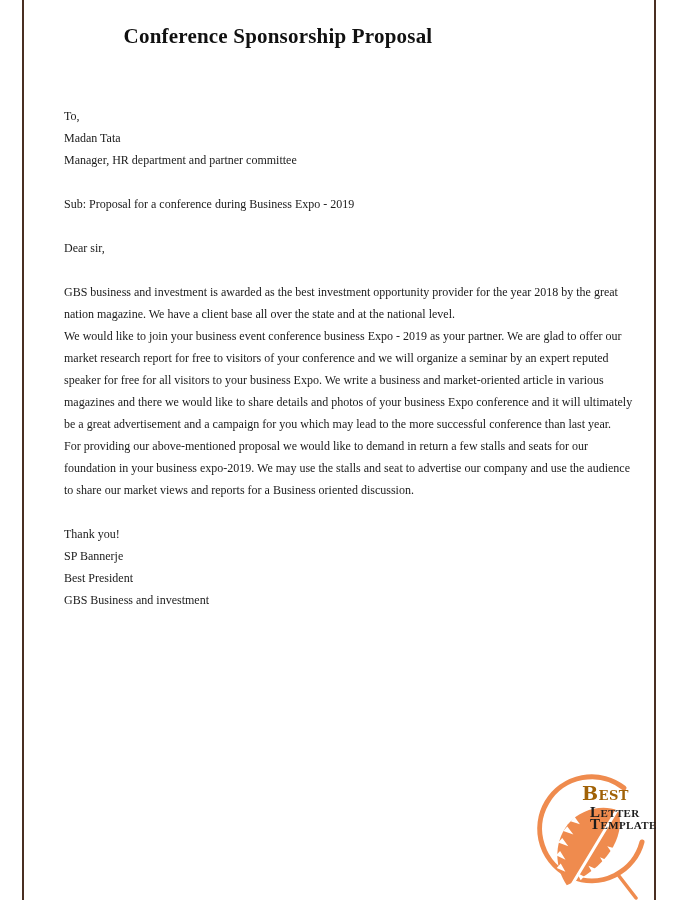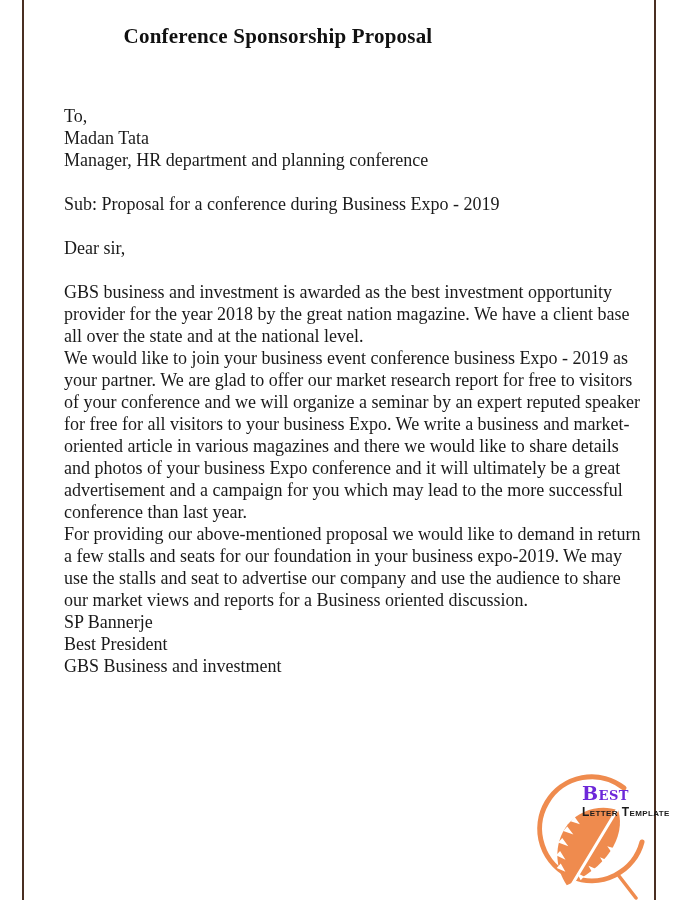--- a/index.html
+++ b/index.html
@@ -44,21 +44,21 @@
     padding-right: 150px;
     text-align: center;
     font-size: 21px;
     font-weight: bold;
     color: #111111;
     letter-spacing: 0.2px;
     line-height: 1.2;
   }
 
   .block {
-    font-size: 18px;
+    font-size: 12px;
     color: #1a1a1a;
     line-height: 22px;
   }
   .block p {
     margin: 0;
   }
 
   .addressee   { margin-top: 56px; }
   .subject     { margin-top: 22px; }
   .salutation  { margin-top: 22px; }
@@ -82,69 +82,73 @@
     top: 12px;
     width: 96px;
     text-align: left;
     pointer-events: none;
   }
   .logo-best {
     font-family: "DejaVu Serif", "Liberation Serif", serif;
     font-weight: bold;
     font-size: 19px;
     line-height: 19px;
-    color: #6d28d9;
+    color: #a16207;
     font-variant: small-caps;
     letter-spacing: 0.5px;
     display: block;
   }
   .logo-sub {
-    font-family: Liberation Sans, sans-serif;
+    font-family: Liberation Serif, serif;
     font-weight: bold;
-    font-size: 12px;
+    font-size: 15px;
     line-height: 12px;
     color: #1b1b1b;
     font-variant: small-caps;
     letter-spacing: 0.4px;
     display: block;
     margin-top: 3px;
+    margin-left: 8px;
   }
 </style>
 </head>
 <body>
 
 <div class="page">
 
   <div class="rule rule-left"></div>
   <div class="rule rule-right"></div>
 
   <div class="content">
 
     <h1 class="doc-title">Conference Sponsorship Proposal</h1>
 
     <div class="block addressee">
       <p>To,</p>
       <p>Madan Tata</p>
-      <p>Manager, HR department and planning conference</p>
+      <p>Manager, HR department and partner committee</p>
     </div>
 
     <div class="block subject">
       <p>Sub: Proposal for a conference during Business Expo - 2019</p>
     </div>
 
     <div class="block salutation">
       <p>Dear sir,</p>
     </div>
 
     <div class="block body-copy">
       <p>GBS business and investment is awarded as the best investment opportunity provider for the year 2018 by the great nation magazine. We have a client base all over the state and at the national level.</p>
       <p>We would like to join your business event conference business Expo - 2019 as your partner. We are glad to offer our market research report for free to visitors of your conference and we will organize a seminar by an expert reputed speaker for free for all visitors to your business Expo. We write a business and market-oriented article in various magazines and there we would like to share details and photos of your business Expo conference and it will ultimately be a great advertisement and a campaign for you which may lead to the more successful conference than last year.</p>
       <p>For providing our above-mentioned proposal we would like to demand in return a few stalls and seats for our foundation in your business expo-2019. We may use the stalls and seat to advertise our company and use the audience to share our market views and reports for a Business oriented discussion.</p>
     </div>
 
+    <div class="block thanks">
+      <p>Thank you!</p>
+    </div>
 
     <div class="block signature">
       <p>SP Bannerje</p>
       <p>Best President</p>
       <p>GBS Business and investment</p>
     </div>
 
   </div>
 
   <div class="logo">

